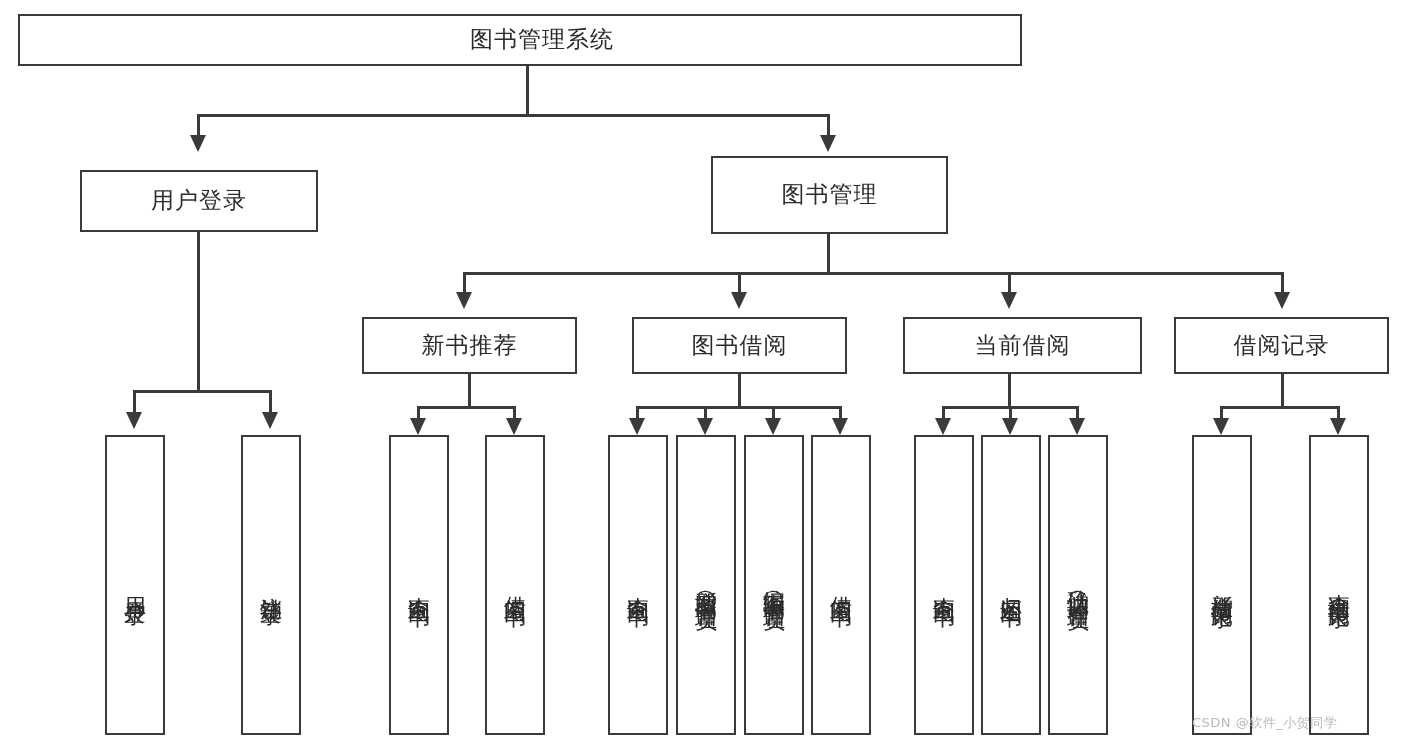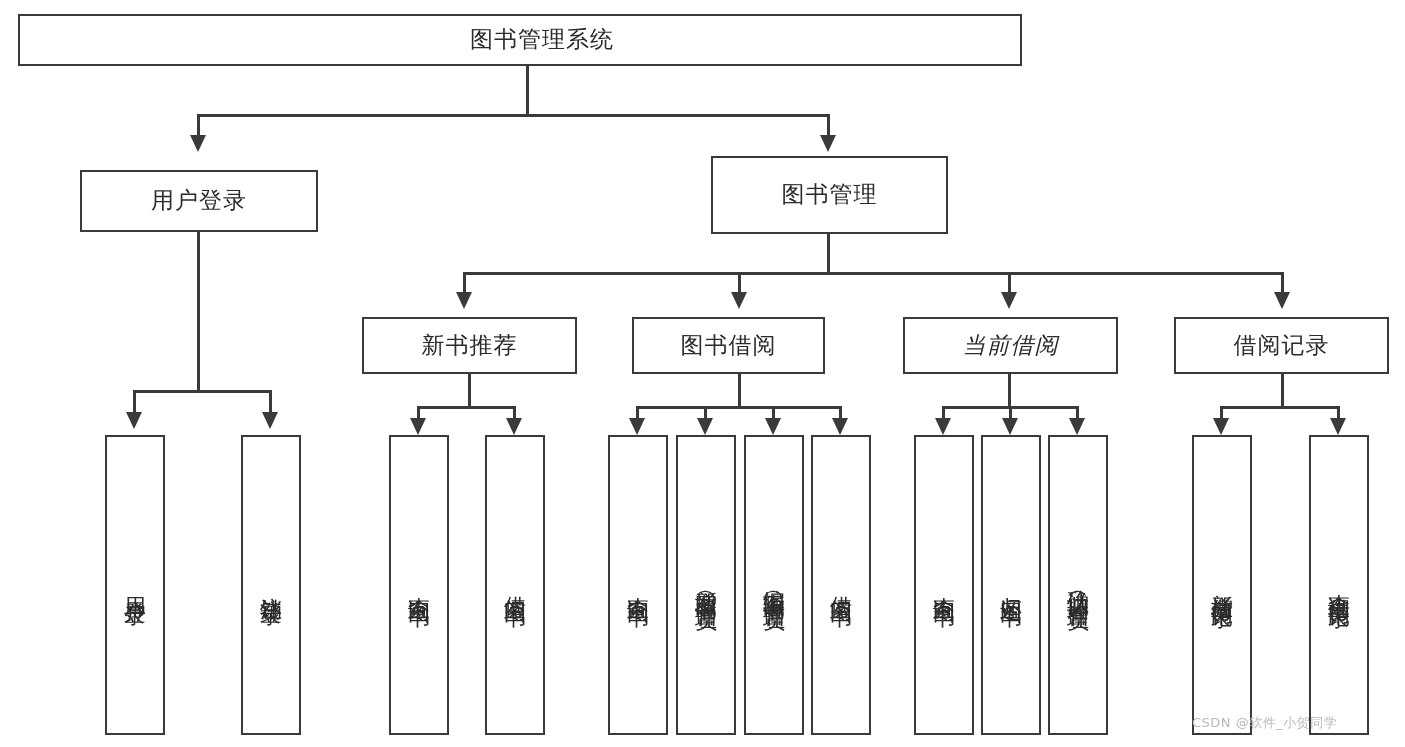--- a/index.html
+++ b/index.html
@@ -115,24 +115,24 @@
 
   <div class="edge-v" style="left:1008px; top:272px; width:3px; height:22px;"></div>
   <div class="arrow" style="left:1001px; top:292px;"></div>
 
   <div class="edge-v" style="left:1281px; top:272px; width:3px; height:22px;"></div>
   <div class="arrow" style="left:1274px; top:292px;"></div>
 
   <div class="node node-h" style="left:362px; top:317px; width:215px; height:57px;">
     <span>新书推荐</span>
   </div>
-  <div class="node node-h" style="left:632px; top:317px; width:193px; height:57px;">
+  <div class="node node-h" style="left:632px; top:317px; width:215px; height:57px;">
     <span>图书借阅</span>
   </div>
-  <div class="node node-h" style="left:903px; top:317px; width:215px; height:57px;font-style:italic;">
+  <div class="node node-h" style="left:903px; top:317px; width:239px; height:57px;">
     <span>当前借阅</span>
   </div>
   <div class="node node-h" style="left:1174px; top:317px; width:215px; height:57px;">
     <span>借阅记录</span>
   </div>
 
   <div class="edge-v" style="left:468px; top:374px; width:3px; height:34px;"></div>
   <div class="edge-h" style="left:417px; top:406px; width:99px; height:3px;"></div>
   <div class="edge-v" style="left:417px; top:406px; width:3px; height:14px;"></div>
   <div class="arrow" style="left:410px; top:418px;"></div>

